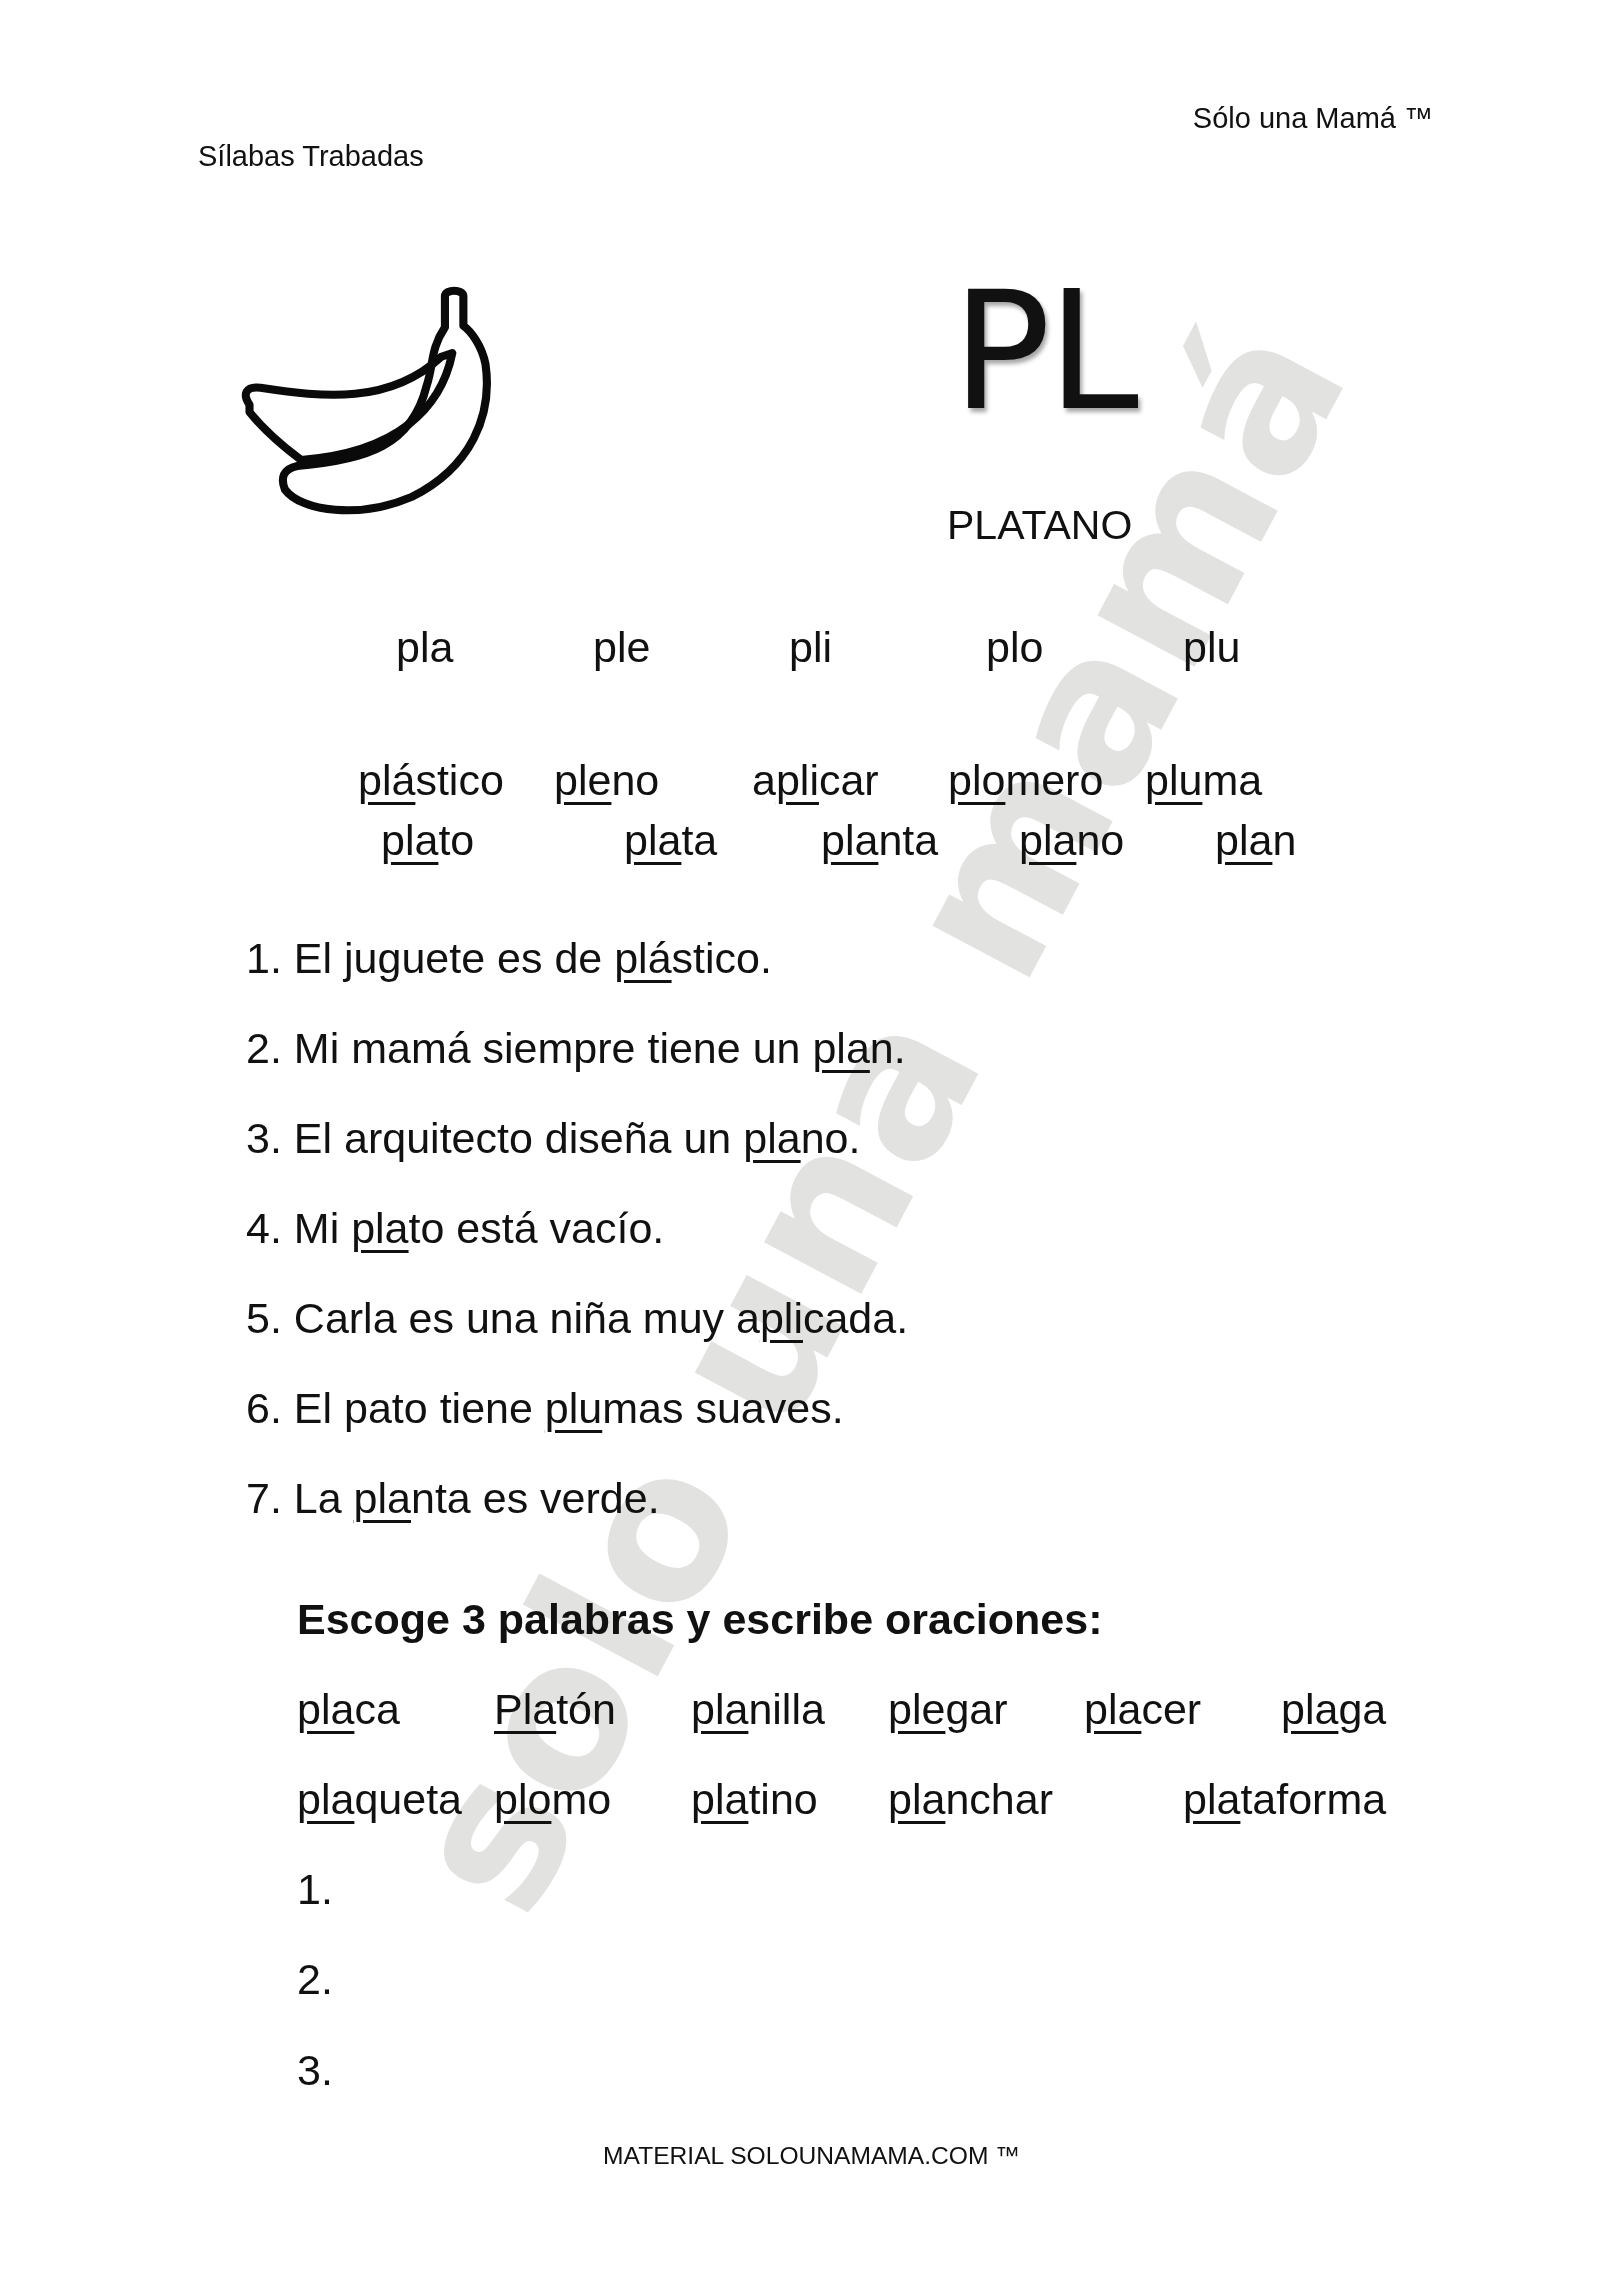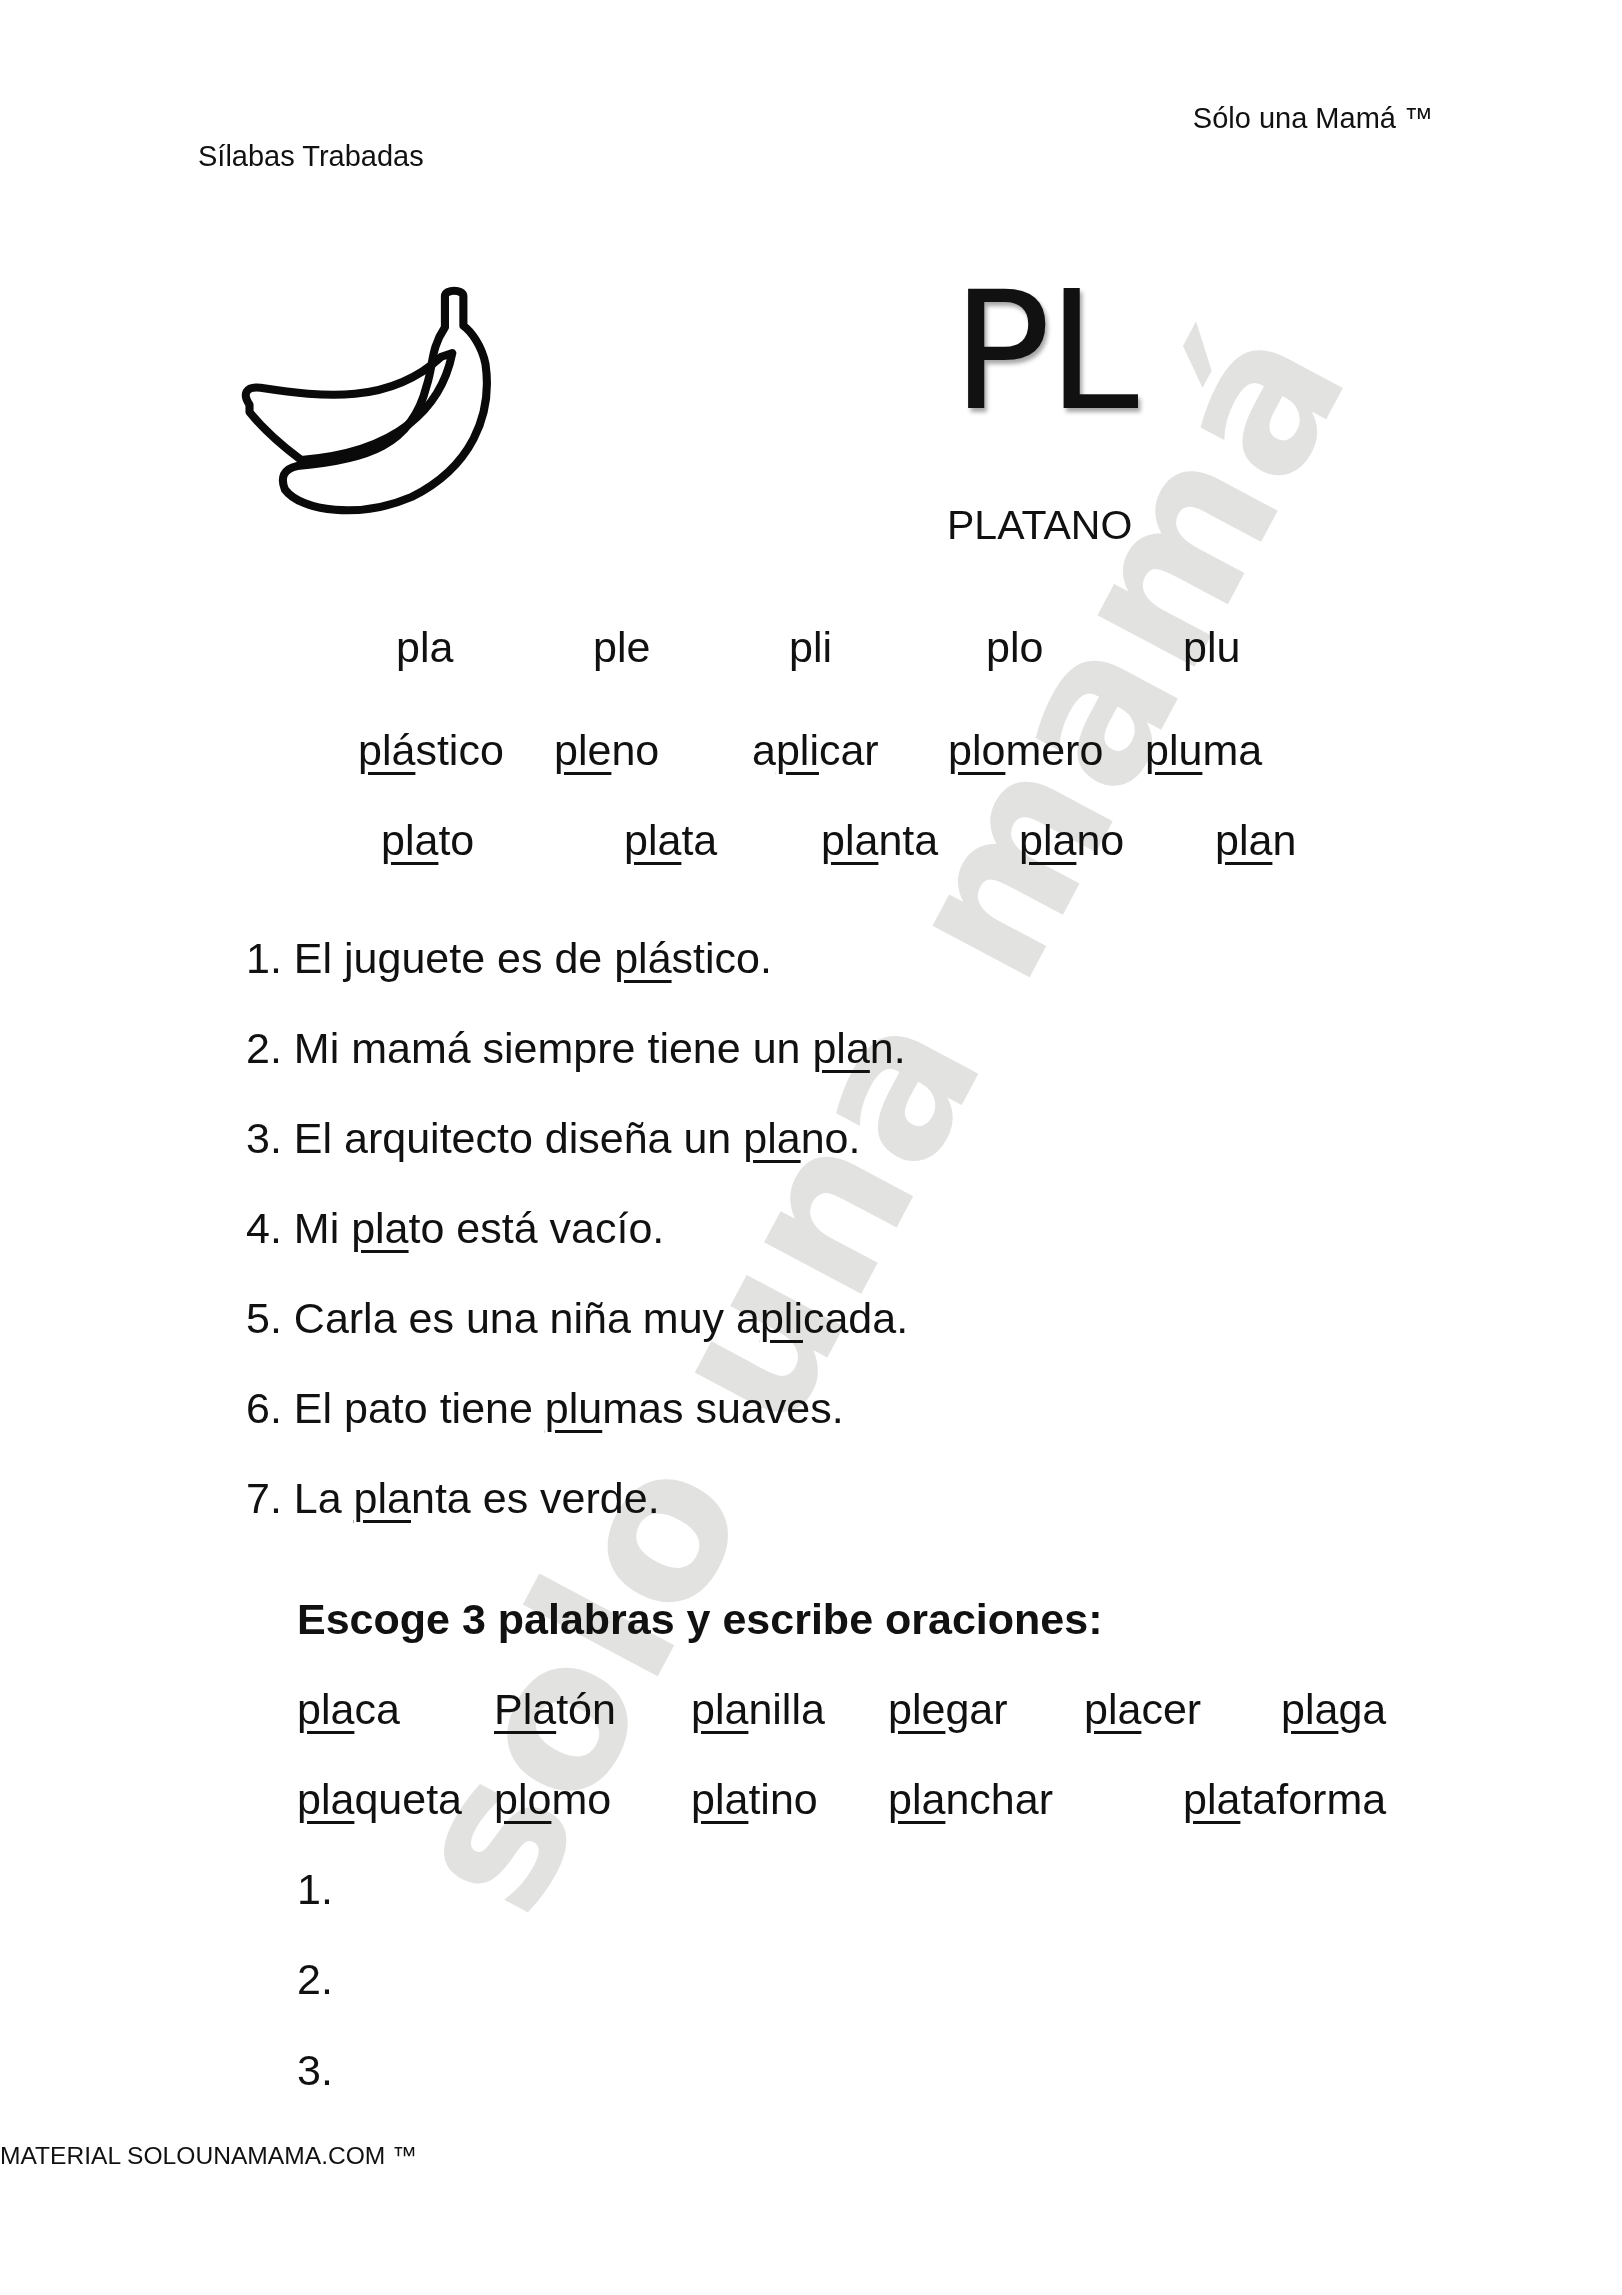--- a/index.html
+++ b/index.html
@@ -96,20 +96,21 @@
     }
 
     .answer-num {
       position: absolute;
       left: 297px;
       font-size: 43px;
     }
 
     .footer {
       left: 0; width: 1623px; top: 2142px;
+      text-align: center;
       font-size: 24.6px;
     }
   </style>
 </head>
 <body>
 
 <div class="watermark">solo una mamá</div>
 
 <div class="content header-left">Sílabas Trabadas</div>
 <div class="content header-right">Sólo una Mamá ™</div>
@@ -125,21 +126,21 @@
 <div class="content word-label">PLATANO</div>
 
 <div class="row content" style="left:0; top:623px; width:1623px; height:57px;">
   <span class="item" style="left:396px">pla</span>
   <span class="item" style="left:593px">ple</span>
   <span class="item" style="left:789px">pli</span>
   <span class="item" style="left:986px">plo</span>
   <span class="item" style="left:1183px">plu</span>
 </div>
 
-<div class="row content" style="left:0; top:726px; width:1548px; height:57px;">
+<div class="row content" style="left:0; top:756px; width:1548px; height:57px;">
   <span class="item" style="left:358px"><span></span><span class="ul">plá</span><span>stico</span></span>
   <span class="item" style="left:554px"><span></span><span class="ul">ple</span><span>no</span></span>
   <span class="item" style="left:752px"><span>a</span><span class="ul">pli</span><span>car</span></span>
   <span class="item" style="left:948px"><span></span><span class="ul">plo</span><span>mero</span></span>
   <span class="item" style="left:1145px"><span></span><span class="ul">plu</span><span>ma</span></span>
 </div>
 
 <div class="row content" style="left:0; top:816px; width:1623px; height:57px;">
   <span class="item" style="left:381px"><span></span><span class="ul">pla</span><span>to</span></span>
   <span class="item" style="left:624px"><span></span><span class="ul">pla</span><span>ta</span></span>

